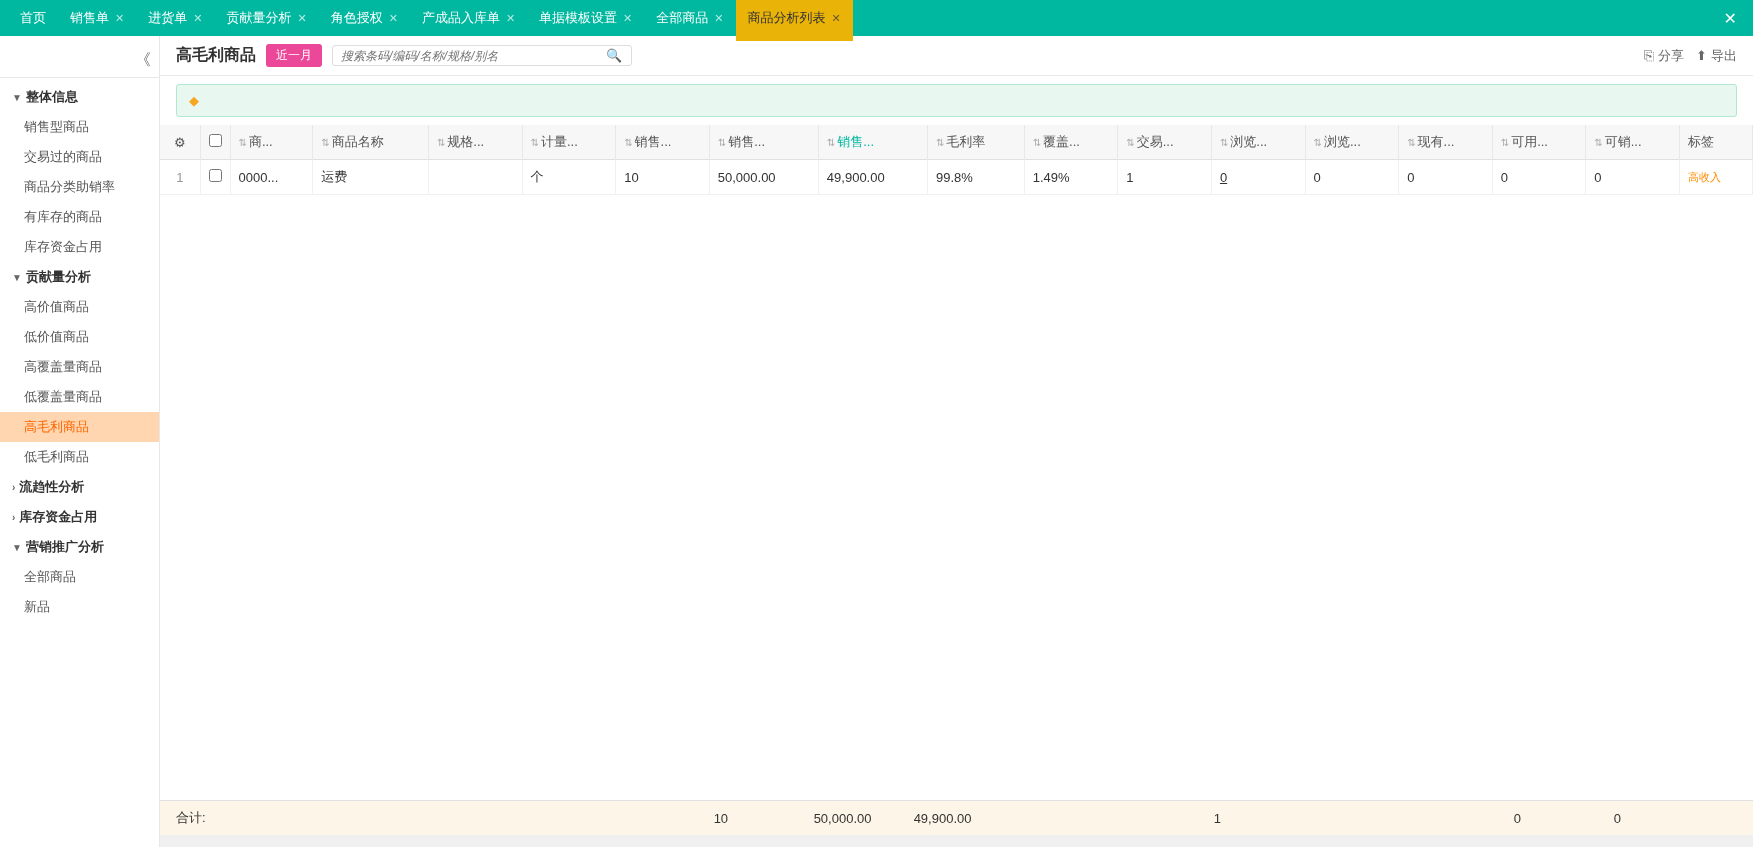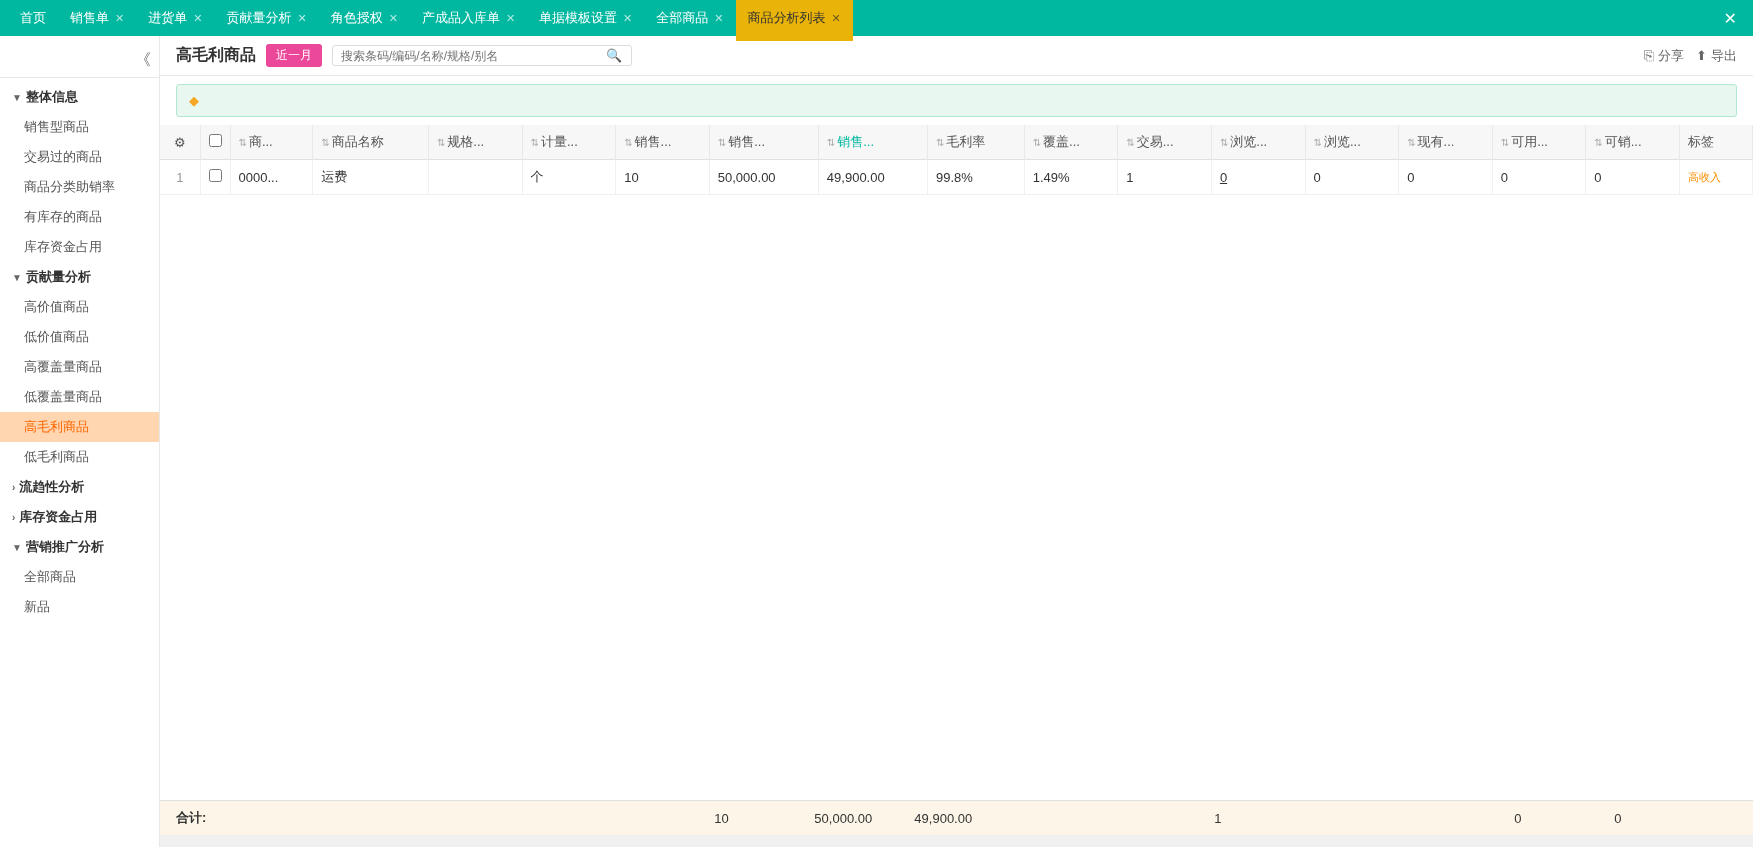--- a/index.html
+++ b/index.html
@@ -132,20 +132,21 @@
       padding: 2px 8px;
       flex: 1;
       max-width: 300px;
     }
     .search-box input {
       border: none;
       outline: none;
       font-size: 12px;
       color: #0c4a6e;
       width: 100%;
+      font-style: italic;
     }
     .search-icon { color: #999; cursor: pointer; }
     .header-actions {
       margin-left: auto;
       display: flex;
       gap: 12px;
     }
     .action-btn {
       display: flex;
       align-items: center;
@@ -218,21 +219,21 @@
       background: #fdf6e8;
       border-top: 1px solid #e0e0e0;
       display: flex;
       align-items: center;
       padding: 8px 16px;
       flex-shrink: 0;
       font-size: 13px;
       color: #333;
       gap: 20px;
     }
-    .footer-label { font-weight: bold; }
+    .footer-label { font-weight: normal; }
     .footer-cell {
       padding: 0 8px;
       min-width: 80px;
       color: #333;
     }
 
     
     .scrollbar-area {
       height: 12px;
       background: #f0f0f0;

